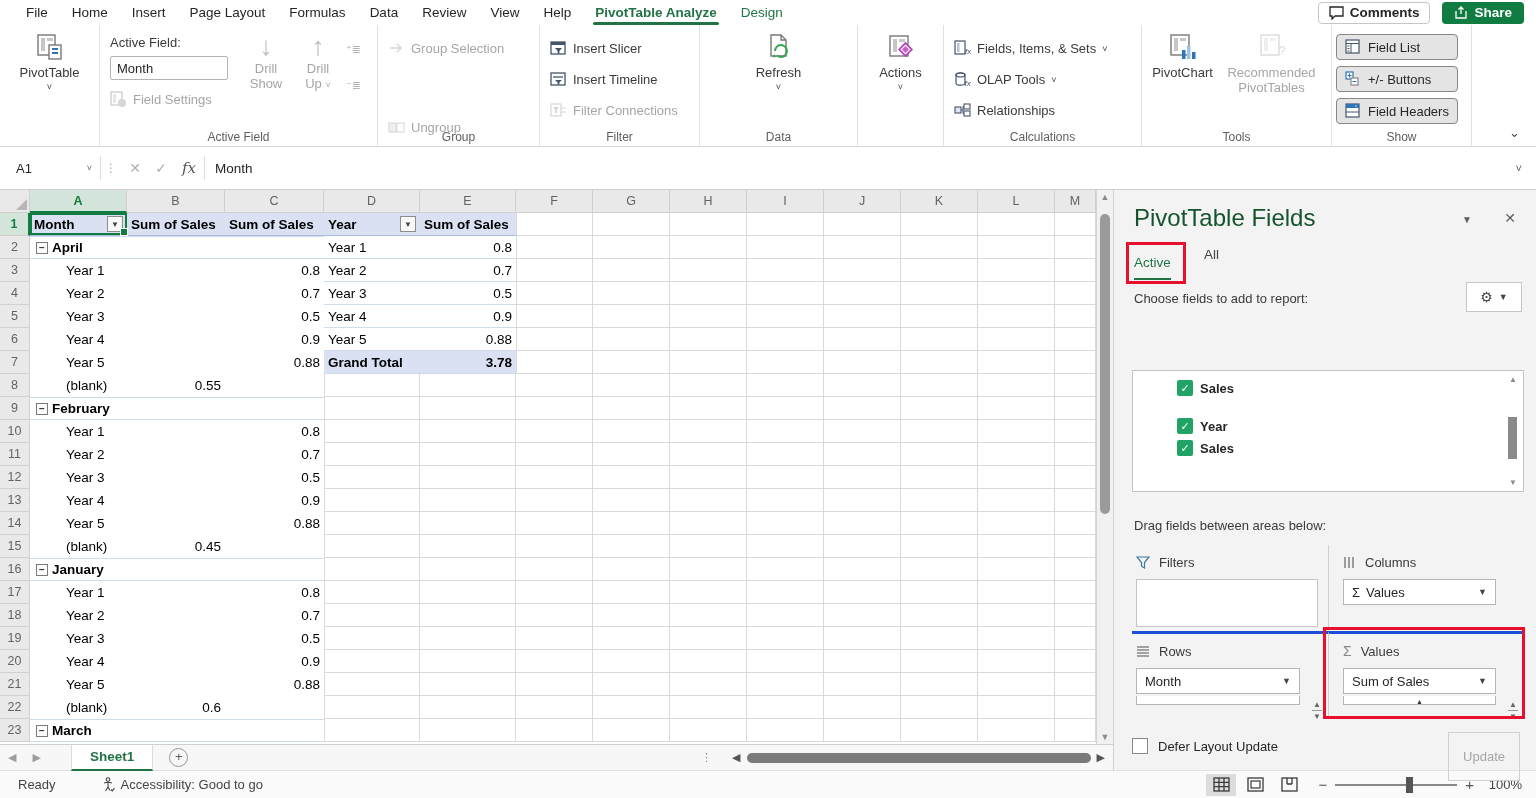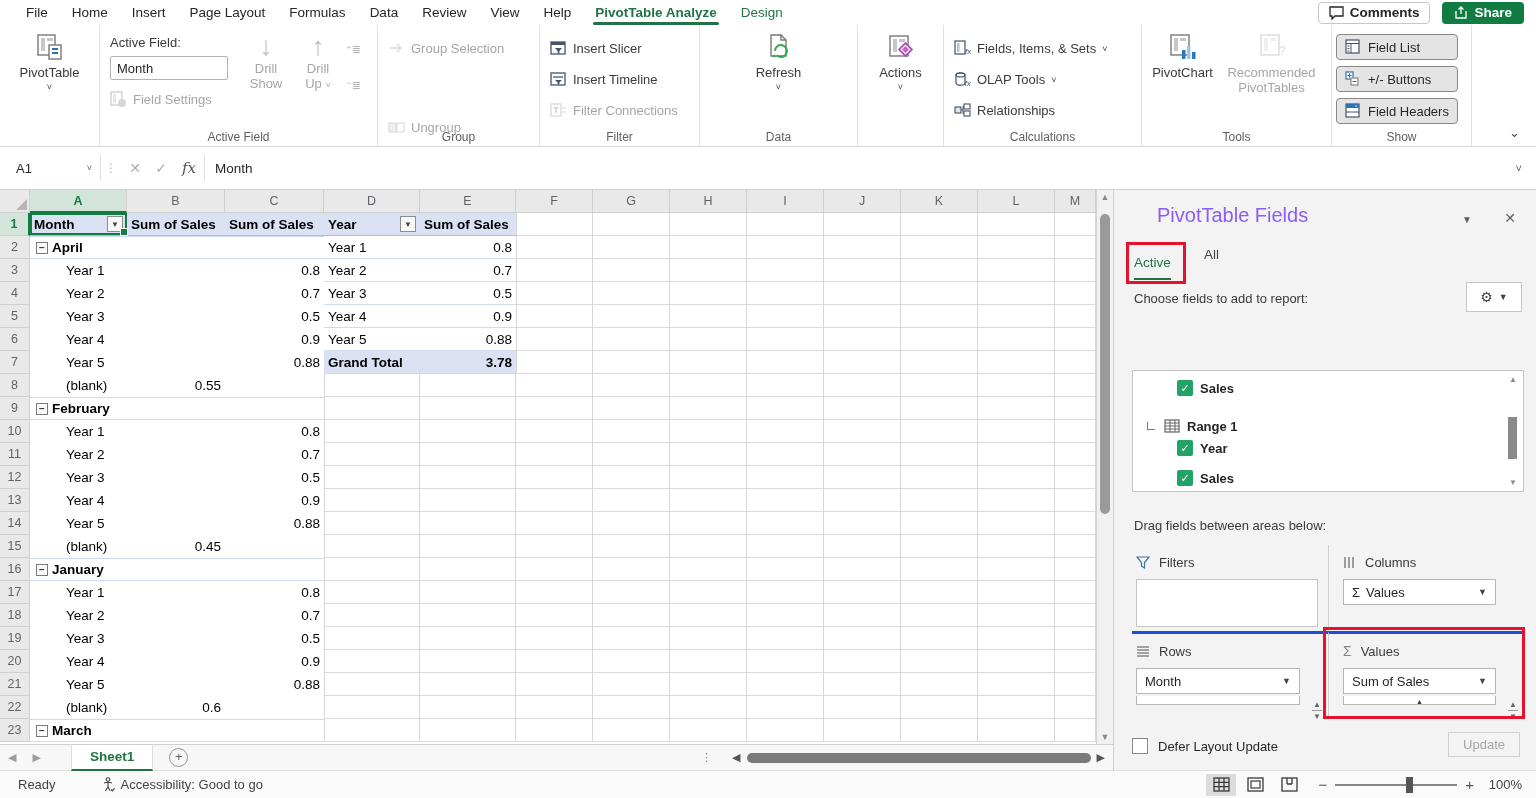--- a/index.html
+++ b/index.html
@@ -99,21 +99,21 @@
   .viewbtn { width:30px; height:22px; display:flex; align-items:center; justify-content:center; }
   .viewbtn.on { background:#dcdcdc; }
   .zoomrow { display:flex; align-items:center; gap:8px; margin-left:10px; }
   .zr-track { width:122px; height:2px; background:#8a8886; position:relative; }
   .zr-handle { position:absolute; top:-7px; left:58%; width:7px; height:16px; background:#555; }
   .zr-sign { font-size:15px; color:#555; }
   .zoompct { width:44px; text-align:right; font-size:13px; color:#444; }
 
   
   .pane { width:423px; height:580px; background:#f3f3f3; border-left:1px solid #d0cece; position:relative; font-size:13px; color:#262626; }
-  .pane-title { position:absolute; left:20px; top:14px; font-size:20px; color:#8b5cf6;margin-left:23px; }
+  .pane-title { position:absolute; left:20px; top:14px; font-size:24px; color:#14532d; }
   .pane-caret { position:absolute; right:64px; top:24px; font-size:10px; color:#605e5c; }
   .pane-close { position:absolute; right:20px; top:20px; font-size:14px; color:#605e5c; }
   .pane-tab { position:absolute; font-size:13.5px; color:#444; }
   .pane-tab.on { color:#217346; border-bottom:2px solid #217346; padding-bottom:8px; }
   .choose { position:absolute; left:20px; top:101px; color:#3b3a39; }
   .gearbtn { position:absolute; right:14px; top:92px; width:56px; height:30px; background:#fff; border:1px solid #c8c6c4; display:flex; align-items:center; justify-content:center; gap:6px; color:#444; font-size:14px; }
   .gearbtn .chev { font-size:9px; }
   .searchbox { position:absolute; left:18px; top:140px; width:392px; height:28px; background:#fff; border:1px solid #c6c4c2; display:flex; align-items:center; padding:0 8px; }
   .searchbox .splace { color:#8a8886; }
   .searchbox svg { margin-left:auto; }
@@ -137,21 +137,21 @@
   .area-items { margin-top:8px; }
   .a-item { background:#fff; border:1px solid #b8b6b4; height:26px; display:flex; align-items:center; padding:0 8px; margin-bottom:2px; }
   .a-item .caret { margin-left:auto; font-size:9px; color:#444; }
   .a-sliver { background:#fff; border:1px solid #b8b6b4; border-top:none; height:9px; overflow:hidden; font-size:10px; text-align:center; color:#333; }
   .emptybox { background:#fff; border:1px solid #c6c4c2; height:48px; margin-top:8px; }
   .spin { position:absolute; right:-4px; top:32px; display:flex; flex-direction:column; align-items:center; color:#666; font-size:8px; line-height:9px; }
   .spin .bar { width:10px; height:1px; background:#999; margin:1px 0; }
   .area .inner { position:relative; padding-right:18px; }
   .deferrow { position:absolute; left:18px; top:548px; display:flex; align-items:center; gap:10px; }
   .defer-chk { width:16px; height:16px; border:1px solid #8a8886; background:#fff; }
-  .updatebtn { position:absolute; right:16px; top:542px; border:1px solid #d2d0ce; color:#a8a6a4; background:transparent; font-size:13px; padding:4px 14px; }
+  .updatebtn { position:absolute; right:16px; top:542px; border:1px solid #d2d0ce; color:#a8a6a4; background:transparent; font-size:13px; padding:16px 14px; }
 
   
   .hl { position:absolute; border:3px solid #e8112d; background:transparent; pointer-events:none; }
   #hl-active { left:1126px; top:242px; width:60px; height:42px; }
   #hl-values { left:1323px; top:627px; width:202px; height:92px; }
 
   .sigma { font-size:13px; margin-right:6px; }
   svg { display:block; }
 </style>
 </head>
@@ -961,28 +961,20 @@
         <span>⚙</span>
         <span class="chev">▼</span>
       </div>
 
 
       <div class="fieldslist" id="fieldslist">
         <div class="f-item">
             <span class="chk">✓</span>
             <span>Sales</span>
           </div>
-          <div class="f-item tbl">
-            <span class="expmark"></span>
-            <svg width="16" height="14" viewBox="0 0 16 14">
-              <rect x="1" y="1" width="14" height="12" fill="#fff" stroke="#666" stroke-width="1.2"></rect>
-              <path d="M1 4h14M1 7h14M1 10h14M6 1v12M11 1v12" stroke="#666"></path>
-            </svg>
-            <span>Range 1</span>
-          </div>
           <div class="f-item">
             <span class="chk">✓</span>
             <span>Year</span>
           </div>
           <div class="f-item">
             <span class="chk">✓</span>
             <span>Sales</span>
           </div>
           <div class="fl-scroll">
           <span class="fl-up">▲</span>

